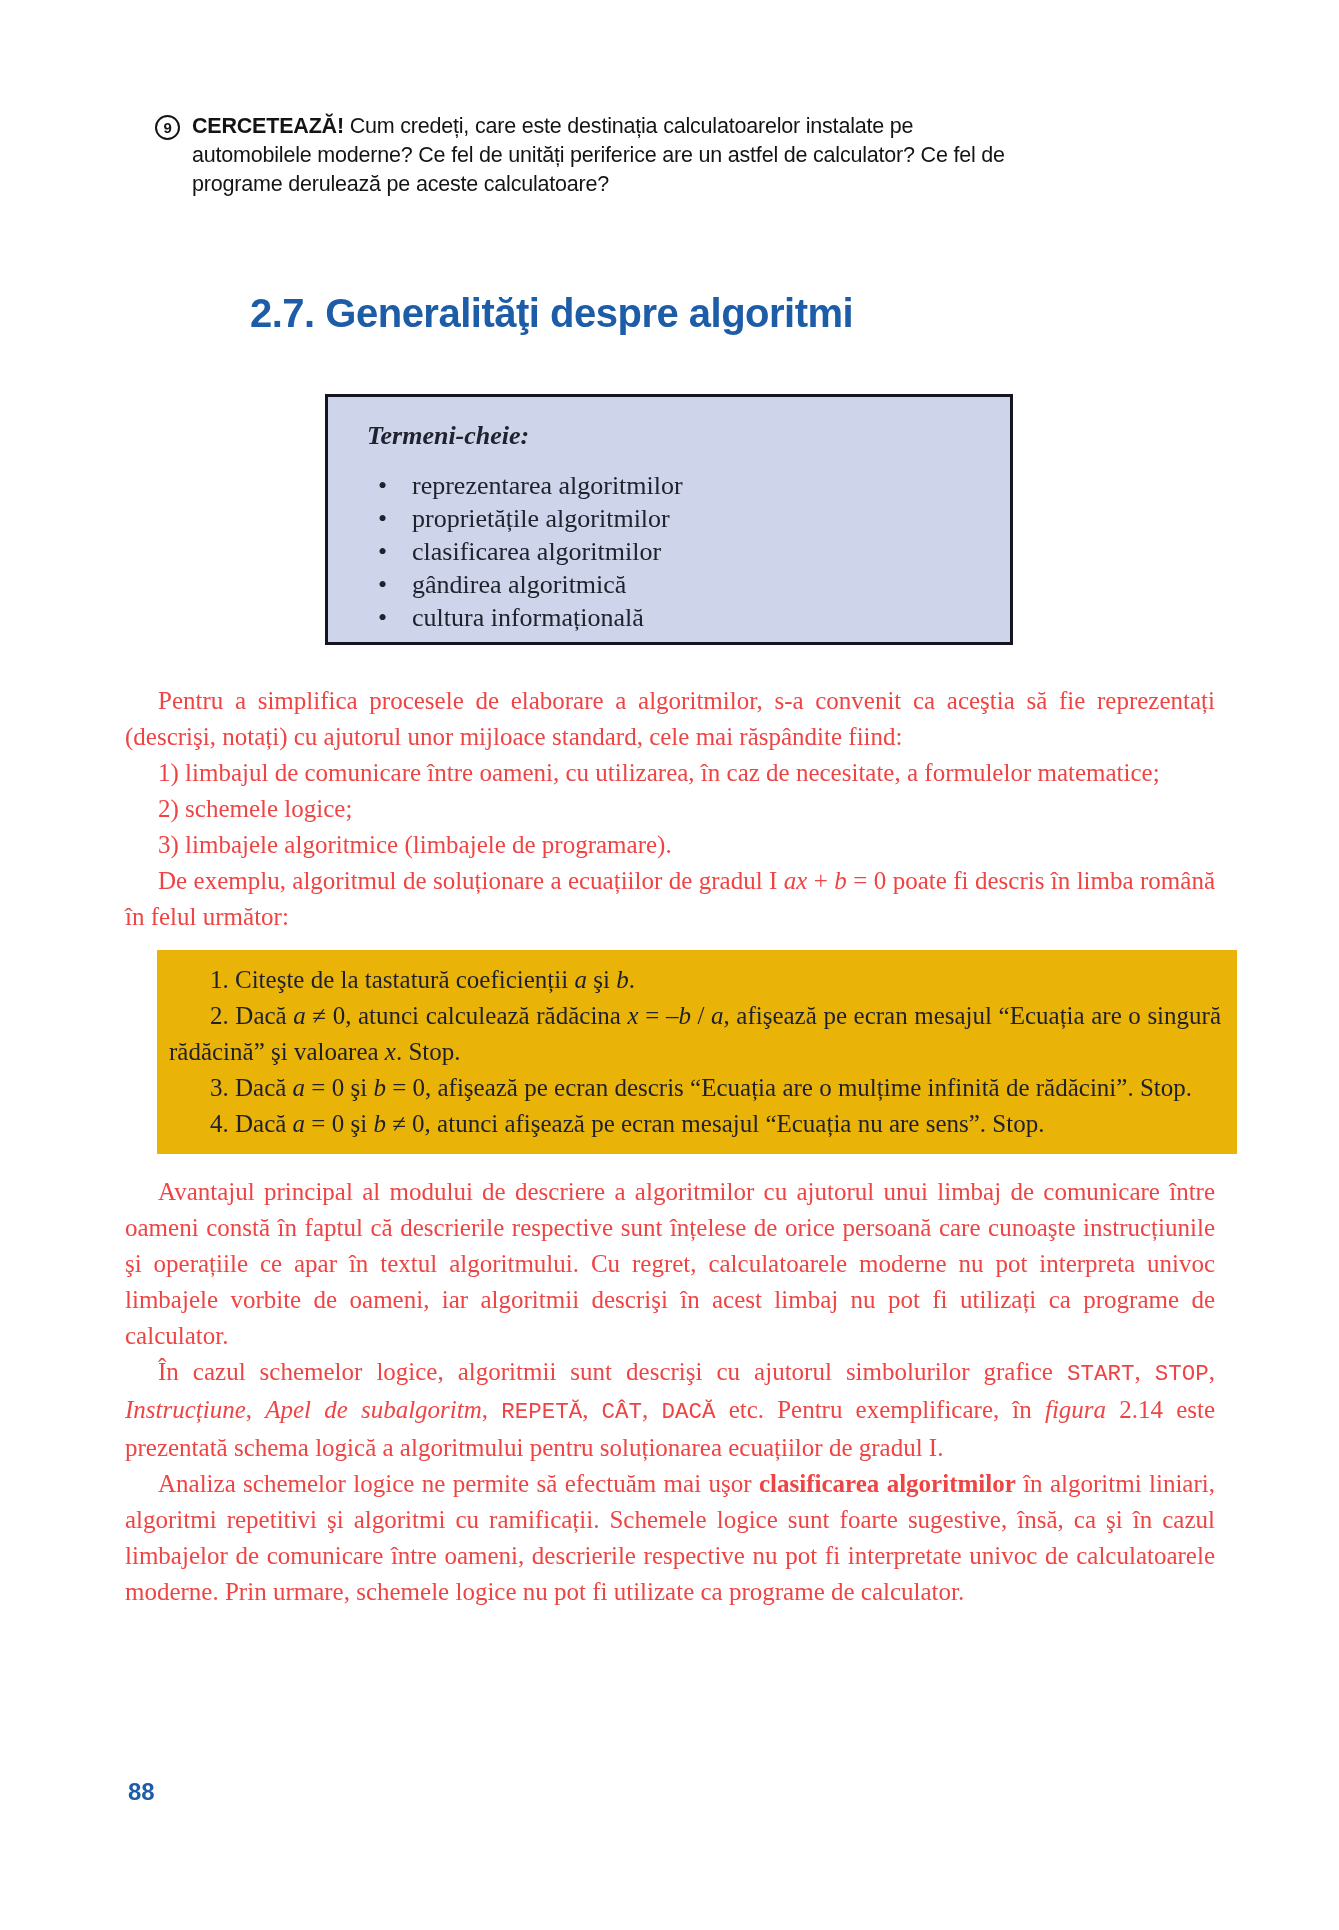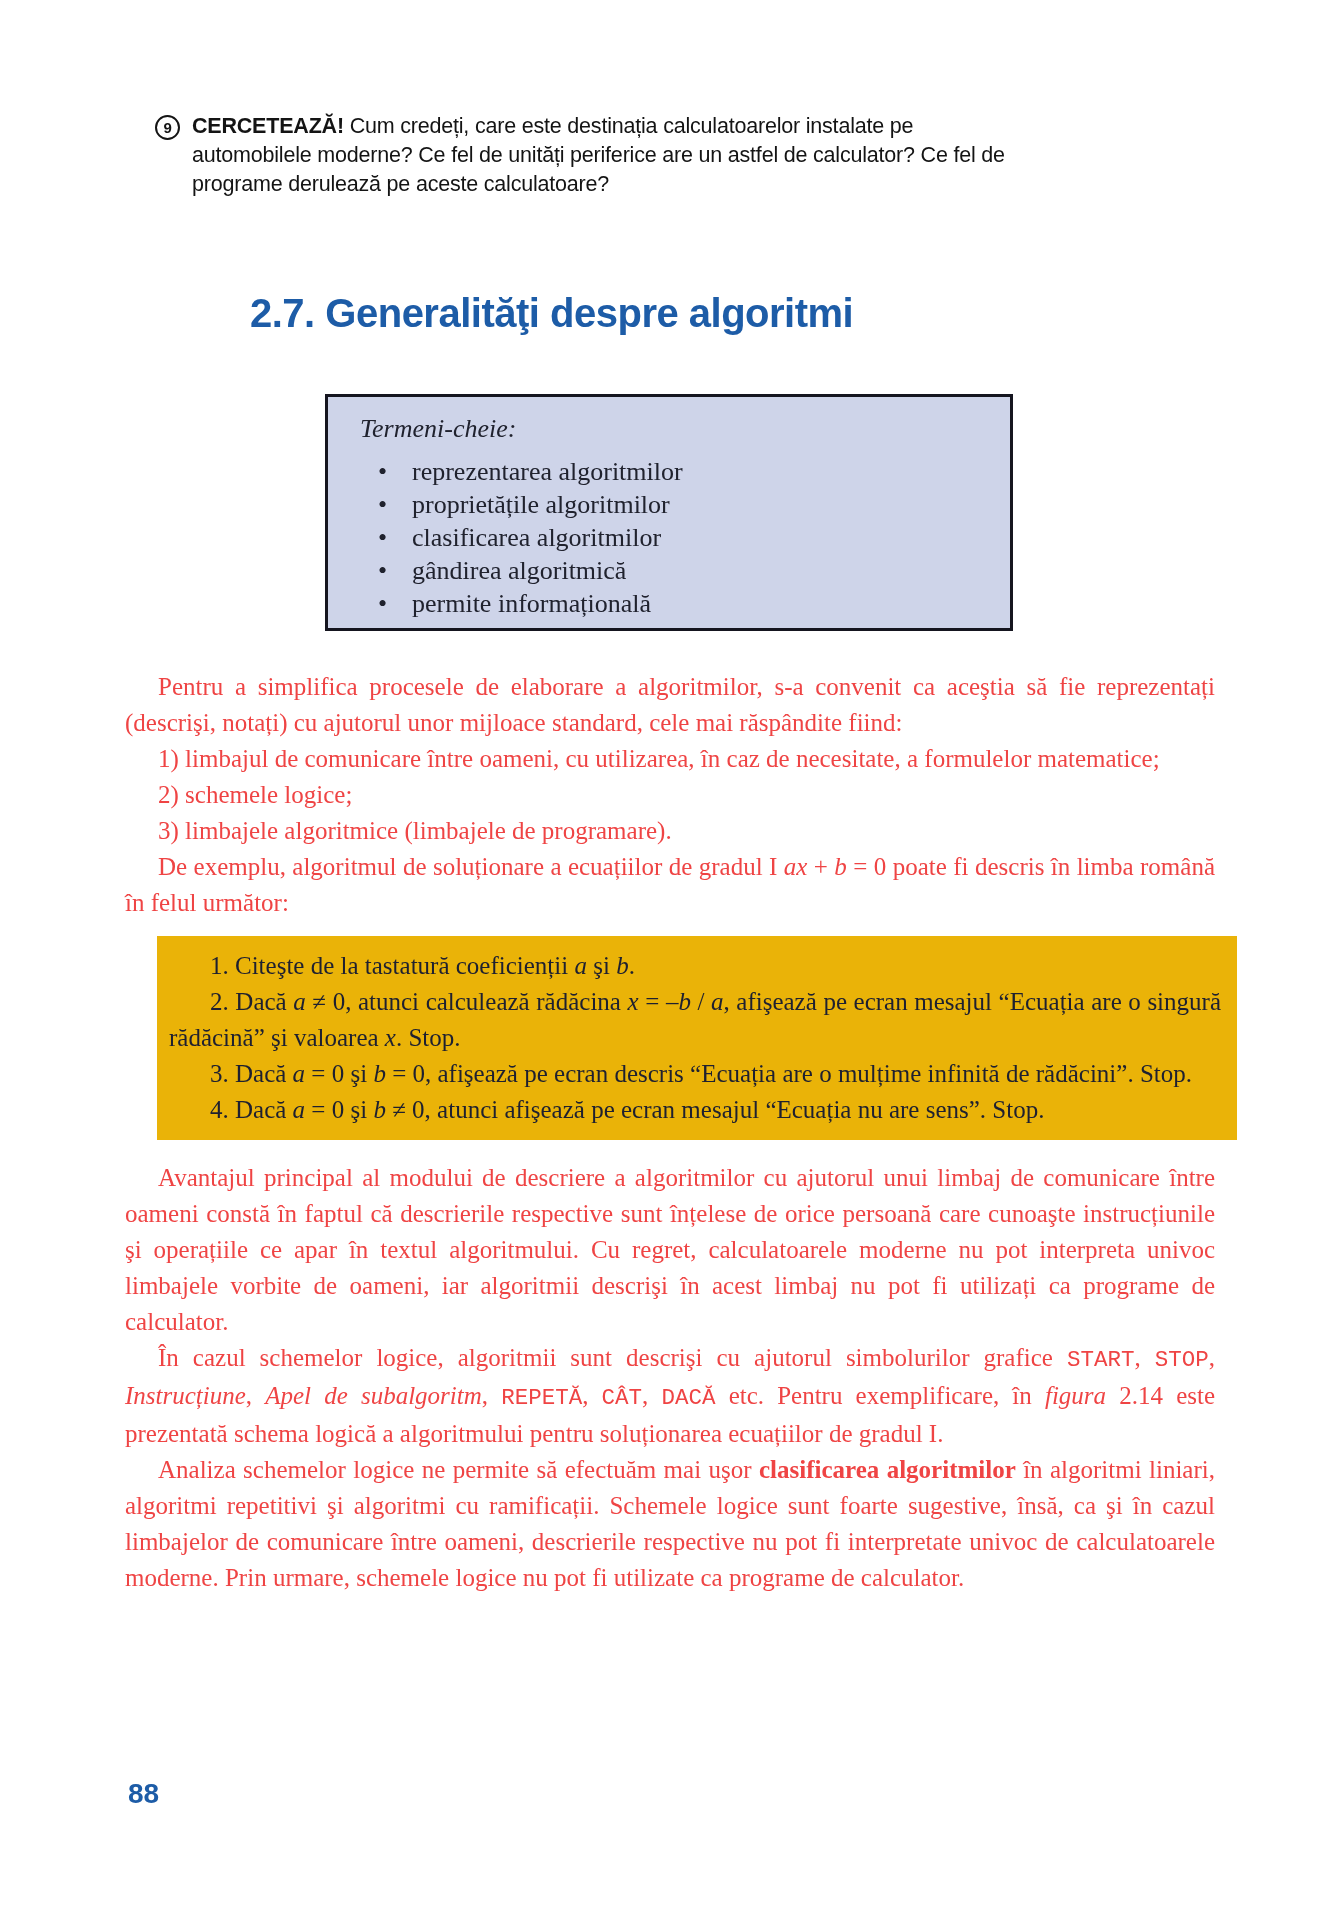--- a/index.html
+++ b/index.html
@@ -65,21 +65,22 @@
     box-sizing: border-box;
     background: #ced4e9;
     border: 3px solid #15151f;
     padding: 5px 18px 8px 22px;
     font-size: 26px;
     line-height: 33px;
     color: #20222e;
   }
   .keyterms-title {
     font-style: italic;
-    margin: 10px;
+    margin: 17px;
+    font-weight: bold;
   }
   .keyterms ul {
     list-style: none;
     margin: 0;
     padding: 0;
   }
   .keyterms li {
     position: relative;
     padding-left: 62px;
   }
@@ -127,21 +128,21 @@
     text-indent: 41px;
   }
 
   
   .pagenum {
     position: absolute;
     left: 128px;
     top: 1778px;
     font-family: "Liberation Sans", sans-serif;
     font-weight: 700;
-    font-size: 28px;
+    font-size: 24px;
     color: #1d5ca7;
   }
 </style>
 </head>
 <body>
 
 <div class="page">
 
   <div class="research">
     <span class="task-icon">9</span><b>CERCETEAZĂ!</b><span> Cum credeți, care este destinația calculatoarelor instalate pe automobilele moderne? Ce fel de unități periferice are un astfel de calculator? Ce fel de programe derulează pe aceste calculatoare?</span>
@@ -149,21 +150,21 @@
 
   <h2 class="heading">2.7. Generalităţi despre algoritmi</h2>
 
   <div class="keyterms">
     <p class="keyterms-title">Termeni-cheie:</p>
     <ul>
       <li>reprezentarea algoritmilor</li>
       <li>proprietățile algoritmilor</li>
       <li>clasificarea algoritmilor</li>
       <li>gândirea algoritmică</li>
-      <li>permite informațională</li>
+      <li>cultura informațională</li>
     </ul>
   </div>
 
   <div class="bodytext">
     <p><span>Pentru a simplifica procesele de elaborare a algoritmilor, s-a convenit ca aceştia să fie reprezentați (descrişi, notați) cu ajutorul unor mijloace standard, cele mai răspândite fiind:</span></p>
     <p><span>1) limbajul de comunicare între oameni, cu utilizarea, în caz de necesitate, a formulelor matematice;</span></p>
     <p><span>2) schemele logice;</span></p>
     <p><span>3) limbajele algoritmice (limbajele de programare).</span></p>
     <p><span>De exemplu, algoritmul de soluționare a ecuațiilor de gradul I </span><span class="it">ax</span><span> + </span><span class="it">b</span><span> = 0 poate fi descris în limba română în felul următor:</span></p>
   </div>

